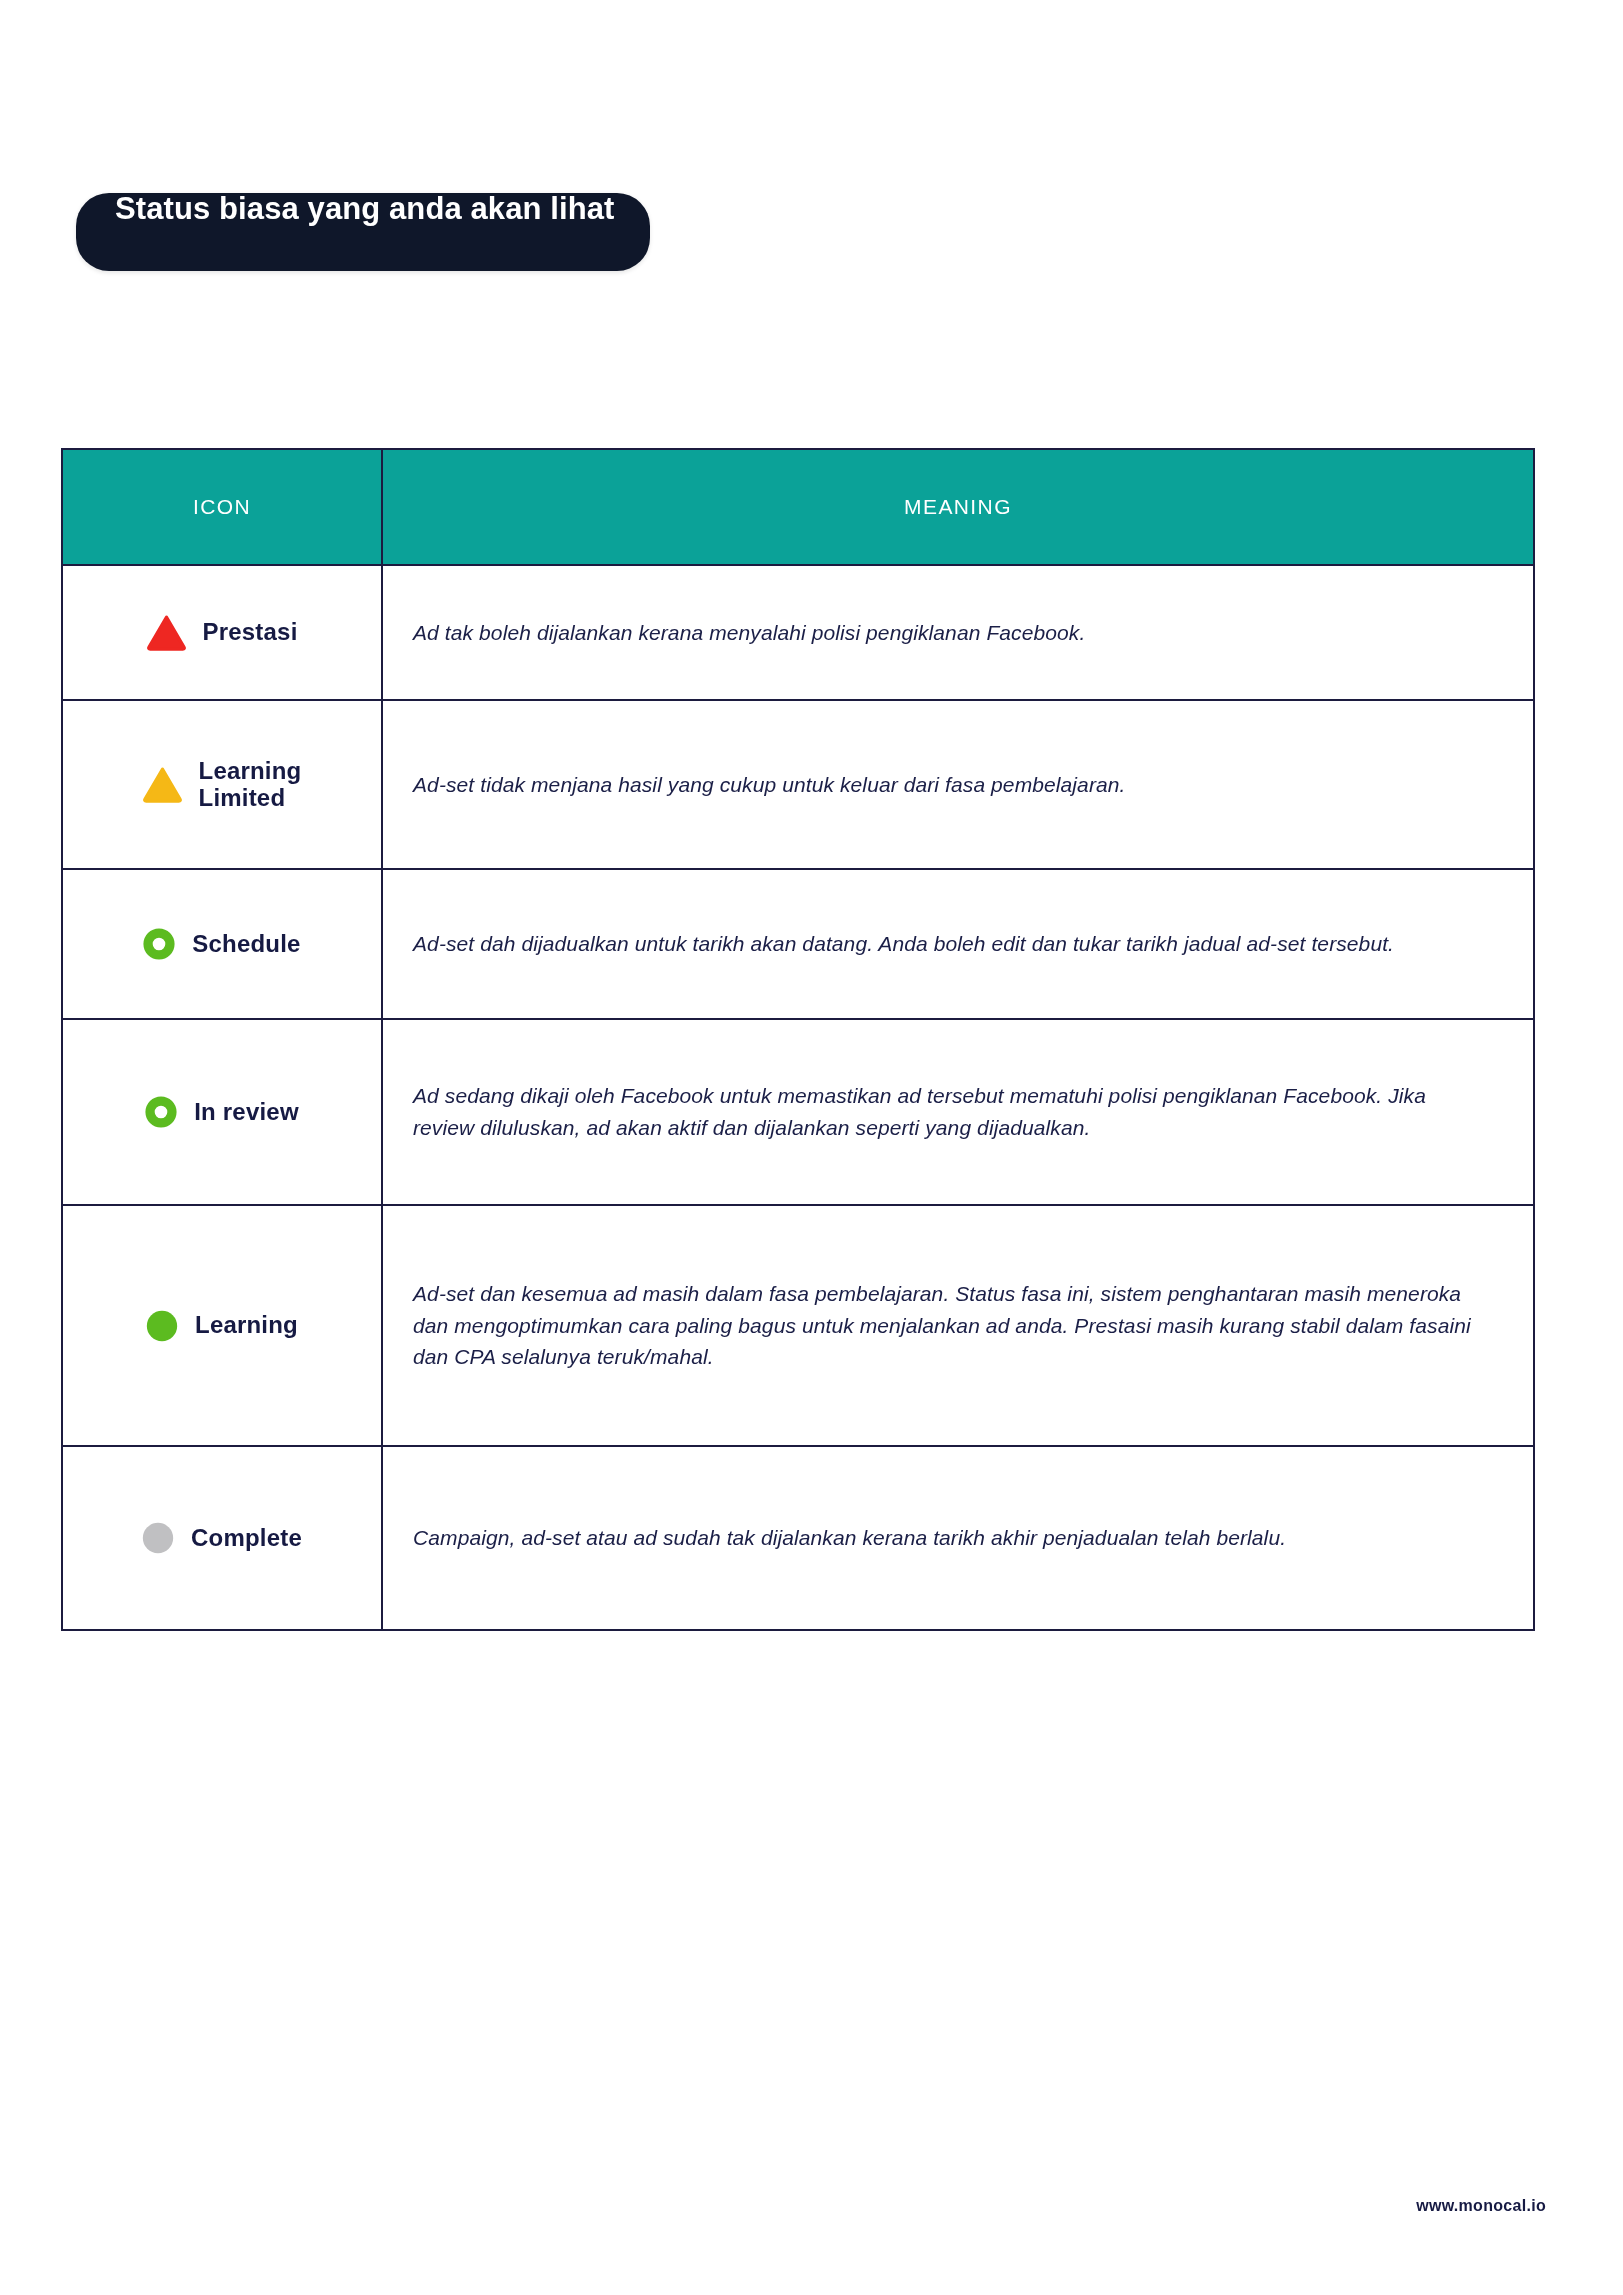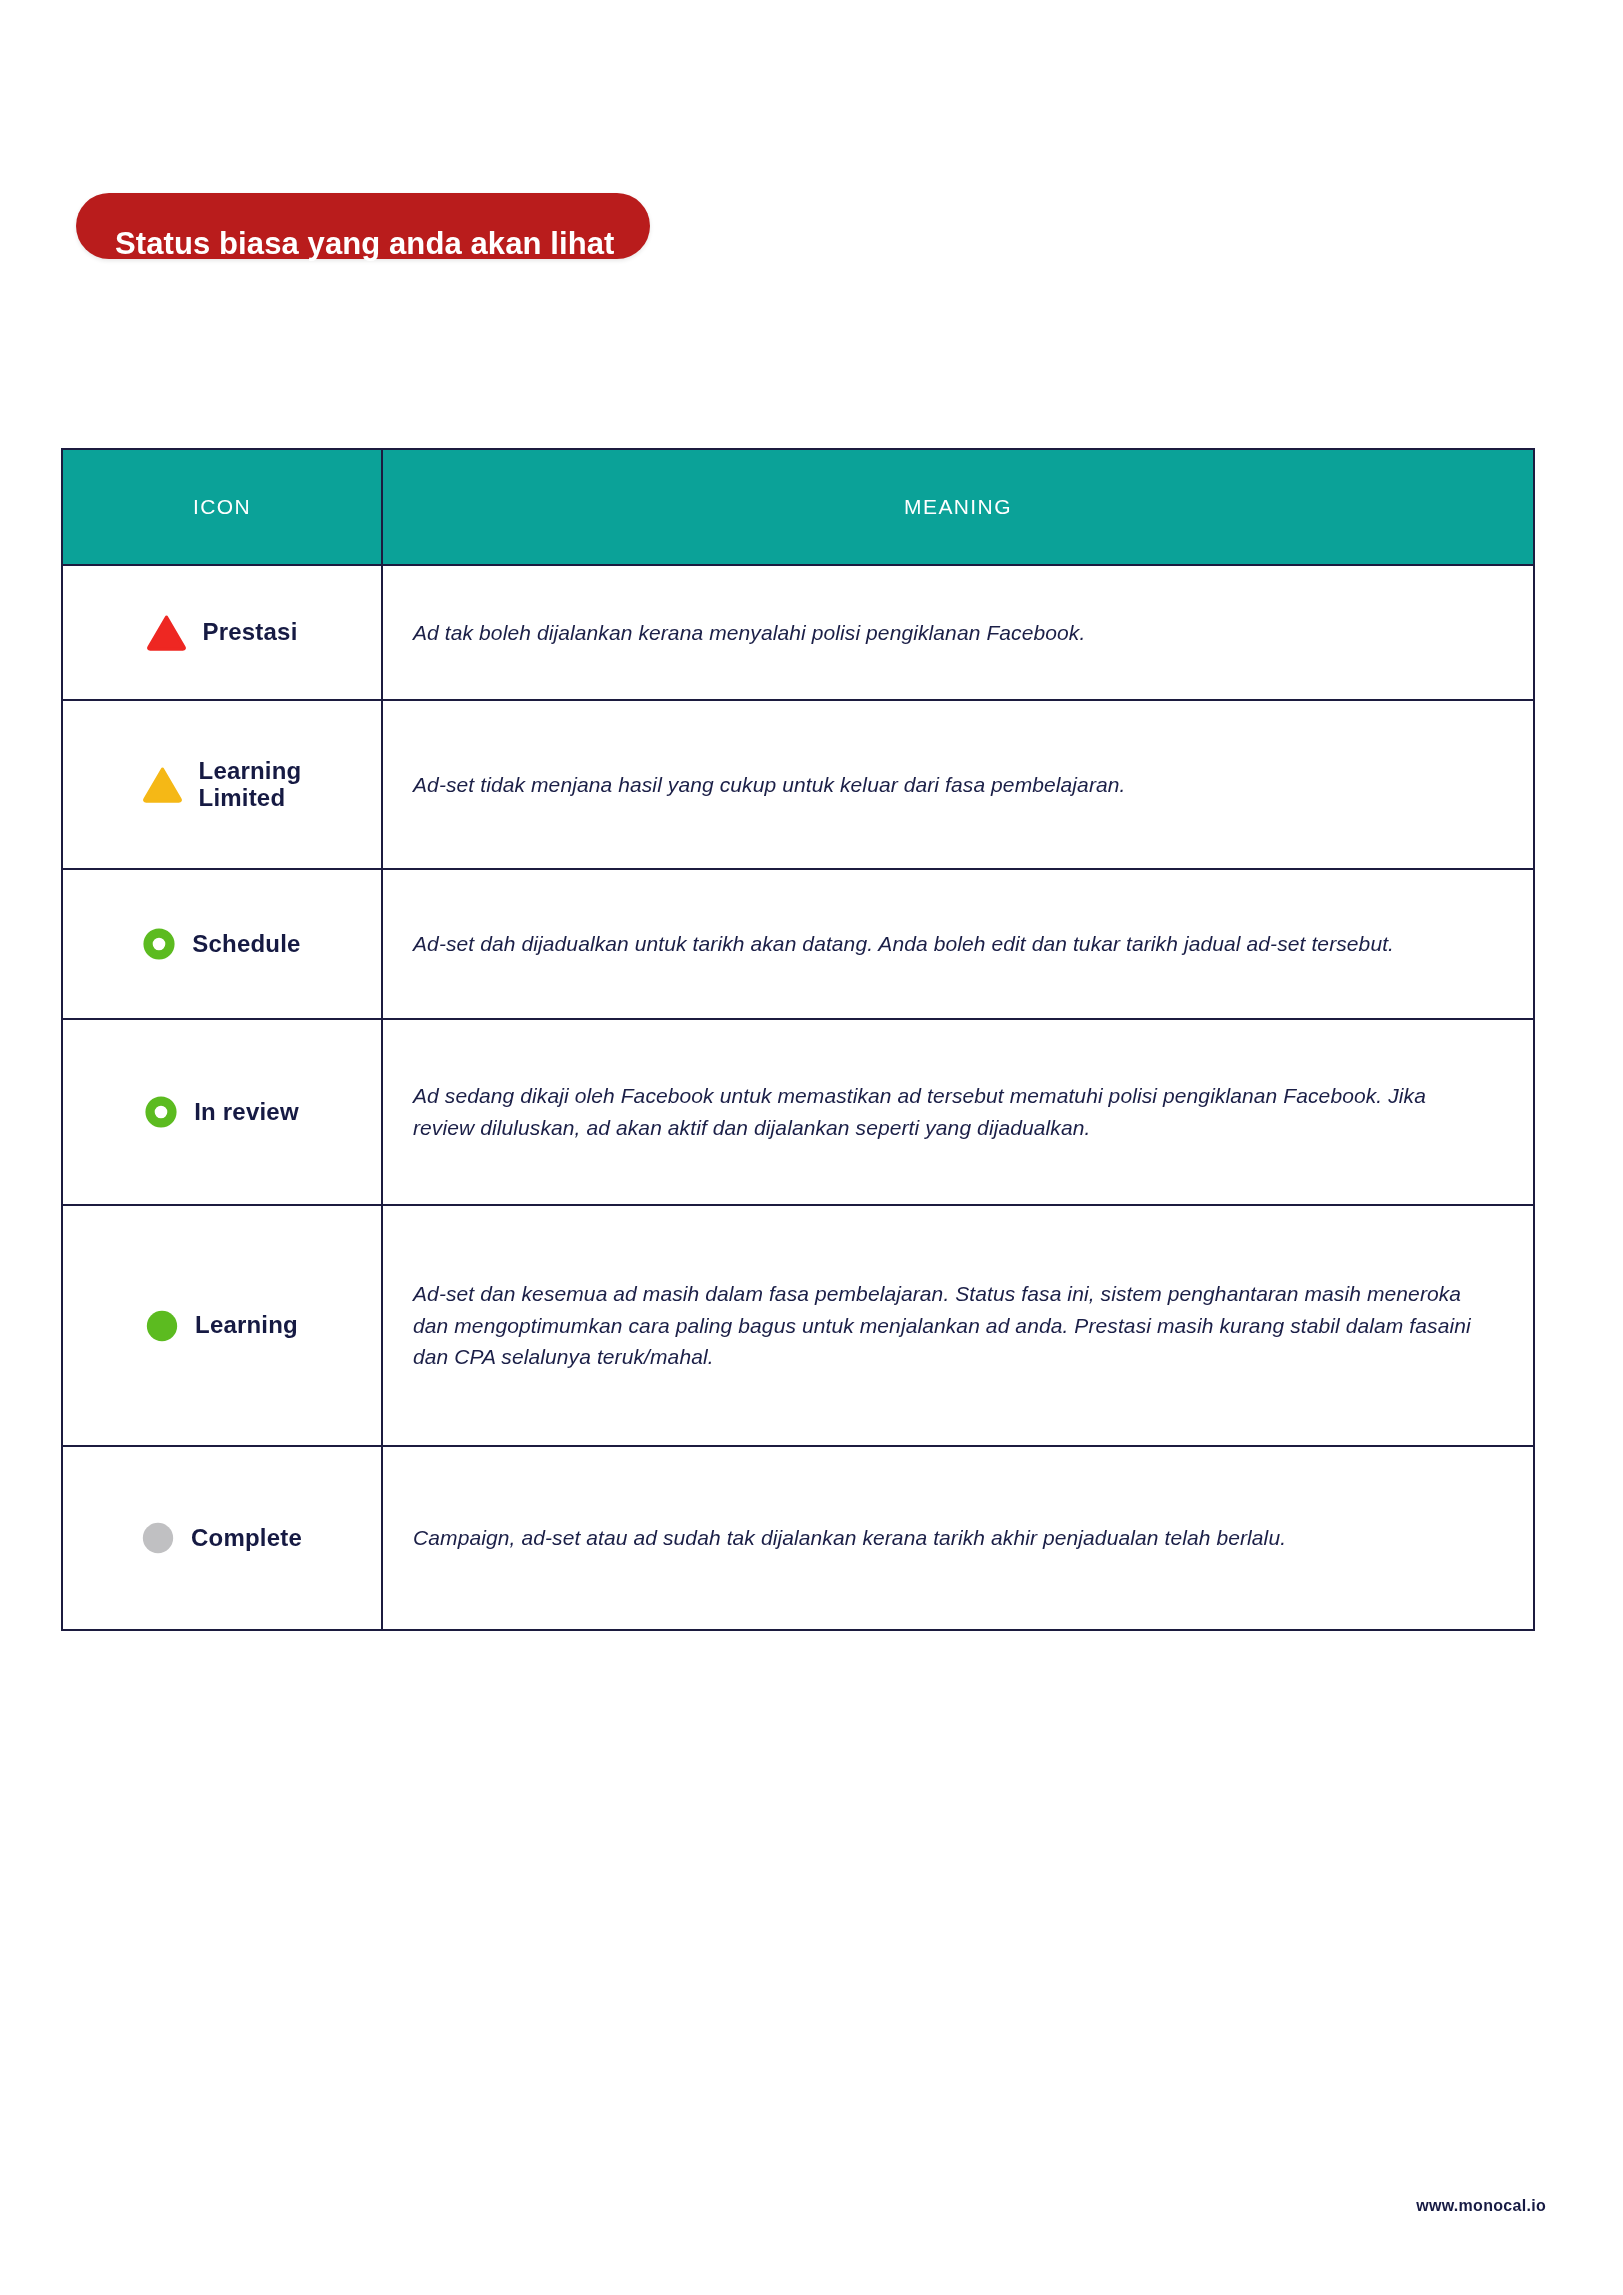--- a/index.html
+++ b/index.html
@@ -18,25 +18,25 @@
     height: 2295px;
     background: #ffffff;
     overflow: hidden;
   }
 
   
   .title-pill {
     position: absolute;
     left: 76px;
     top: 193px;
-    height: 66px;
+    height: 78px;
     padding: 0 36px 0 39px;
     display: flex;
-    align-items: flex-end;
-    background: #b91c1c;
+    align-items: flex-start;
+    background: #0f172a;
     border-radius: 33px;
     box-shadow: 0 1.7px 4.2px rgba(0,0,0,0.10);
   }
   .title-pill-text {
     color: #ffffff;
     font-size: 31px;
     font-weight: 700;
     letter-spacing: 0.1px;
     white-space: nowrap;
     line-height: 1;

